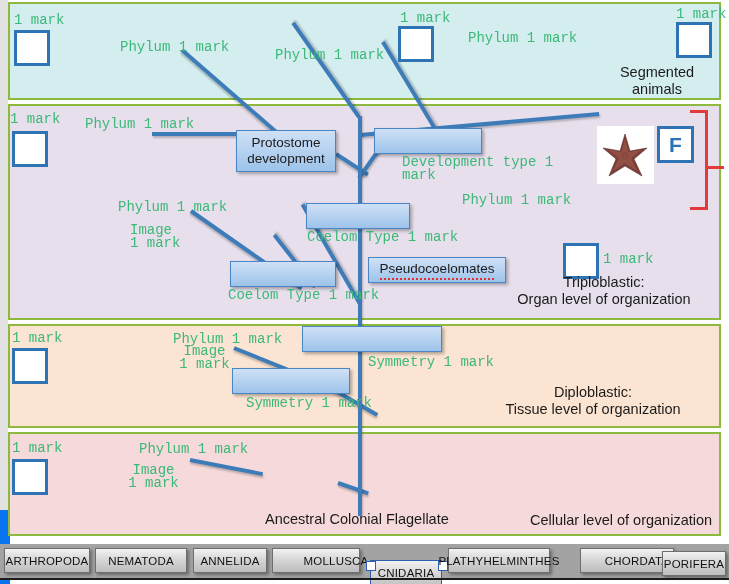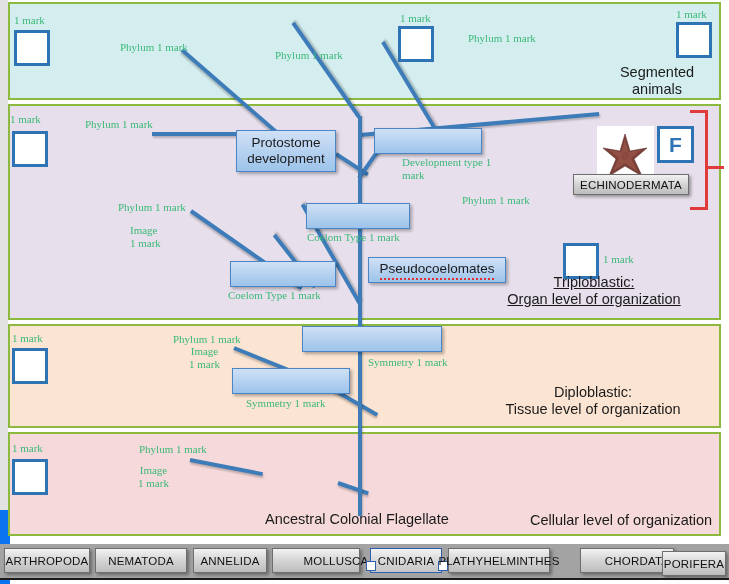--- a/index.html
+++ b/index.html
@@ -17,27 +17,27 @@
         border:2px solid #8db93f;box-sizing:border-box;}
   .band.b1{top:2px;height:98px;background:#d4eef0;}
   .band.b2{top:104px;height:216px;background:#e7e0ec;}
   .band.b3{top:324px;height:104px;background:#fbe4d1;}
   .band.b4{top:432px;height:104px;background:#f6d9da;}
 
   
   .caption{position:absolute;color:#1b1b1b;font-size:14.5px;line-height:17px;
            text-align:center;white-space:pre-line;}
   .cap1{right:12px;top:64px;width:120px;}
-  .cap2{right:10px;top:274px;width:250px;text-decoration:underline;}
+  .cap2{right:0;top:274px;width:250px;}
   .cap3{right:6px;top:384px;width:260px;}
   .cap4{right:58px;top:512px;width:260px;}
 
   
-  .mk{position:absolute;color:#3cb878;font-size:11px;line-height:13px;
-      white-space:pre-line;font-family:Liberation Serif, serif;}
+  .mk{position:absolute;color:#3cb878;font-size:14px;line-height:13px;
+      white-space:pre-line;font-family:Liberation Mono, monospace;}
 
   
   .sq{position:absolute;width:36px;height:36px;background:#ffffff;
       border:3px solid #2e74b5;box-sizing:border-box;}
   .sq.lettered{display:flex;align-items:center;justify-content:center;
       color:#2e74b5;font-size:21px;font-weight:bold;}
 
   
   .gbox{position:absolute;box-sizing:border-box;
         background:linear-gradient(180deg,#cfe0f6 0%,#9dc3ea 100%);
@@ -151,21 +151,20 @@
       <rect width="57" height="58" fill="#ffffff"></rect>
       <g fill="#7d4038" stroke="#5d2e28" stroke-width="0.6">
         <path d="M28 8 L33 25 L50 22 L37 33 L45 50 L28 40 L12 50 L19 33 L6 22 L23 25 Z"></path>
       </g>
       <g fill="#9a564a" opacity=".75">
         <path d="M28 13 L31.5 26 L44 24 L34 32 L40 45 L28 37 L16 45 L22 32 L12 24 L24.5 26 Z"></path>
       </g>
       <circle cx="28" cy="30" r="4" fill="#8c4a40"></circle>
     </svg>
   </div>
-  <div class="gbtn" style="left:573px;top:174px;width:116px;height:21px;">ECHINODERMATA</div>
   <div class="sq lettered" style="left:657px;top:126px;width:37px;height:37px;">F</div>
 
   <div class="mk" style="left:118px;top:201px;">Phylum 1 mark</div>
   <div class="mk" style="left:130px;top:224px;">Image
 1 mark</div>
 
   <div class="gbox" style="left:306px;top:203px;width:104px;height:26px;"></div>
   <div class="mk" style="left:307px;top:231px;">Coelom Type 1 mark</div>
 
   <div class="mk" style="left:462px;top:194px;">Phylum 1 mark</div>
@@ -212,21 +211,21 @@
 
   <div class="caption cap4" style="left:265px;top:511px;width:200px;text-align:left;">Ancestral Colonial Flagellate</div>
 
   <div class="caption" style="left:506px;top:512px;width:230px;">Cellular level of organization</div>
 
   <div class="btnbar">
     <div class="gbtn" style="left:4px;top:4px;width:86px;">ARTHROPODA</div>
     <div class="gbtn" style="left:193px;top:4px;width:74px;">ANNELIDA</div>
     <div class="gbtn" style="left:95px;top:4px;width:92px;">NEMATODA</div>
     <div class="gbtn" style="left:272px;top:4px;width:88px;padding-left:40px;">MOLLUSCA</div>
-    <div class="gbtn sel" style="left:370px;top:4px;width:72px;">CNIDARIA</div>
+    <div class="gbtn sel" style="left:370px;top:16px;width:72px;">CNIDARIA</div>
     <div class="handle" style="left:366px;top:21px;"></div>
     <div class="handle" style="left:438px;top:21px;"></div>
     <div class="gbtn" style="left:448px;top:4px;width:102px;">PLATHYHELMINTHES</div>
     <div class="gbtn" style="left:580px;top:4px;width:94px;padding-left:20px;">CHORDATA</div>
     <div class="gbtn" style="left:662px;top:7px;width:64px;">PORIFERA</div>
   </div>
 
   <div class="baseline"></div>
 </div>
 

